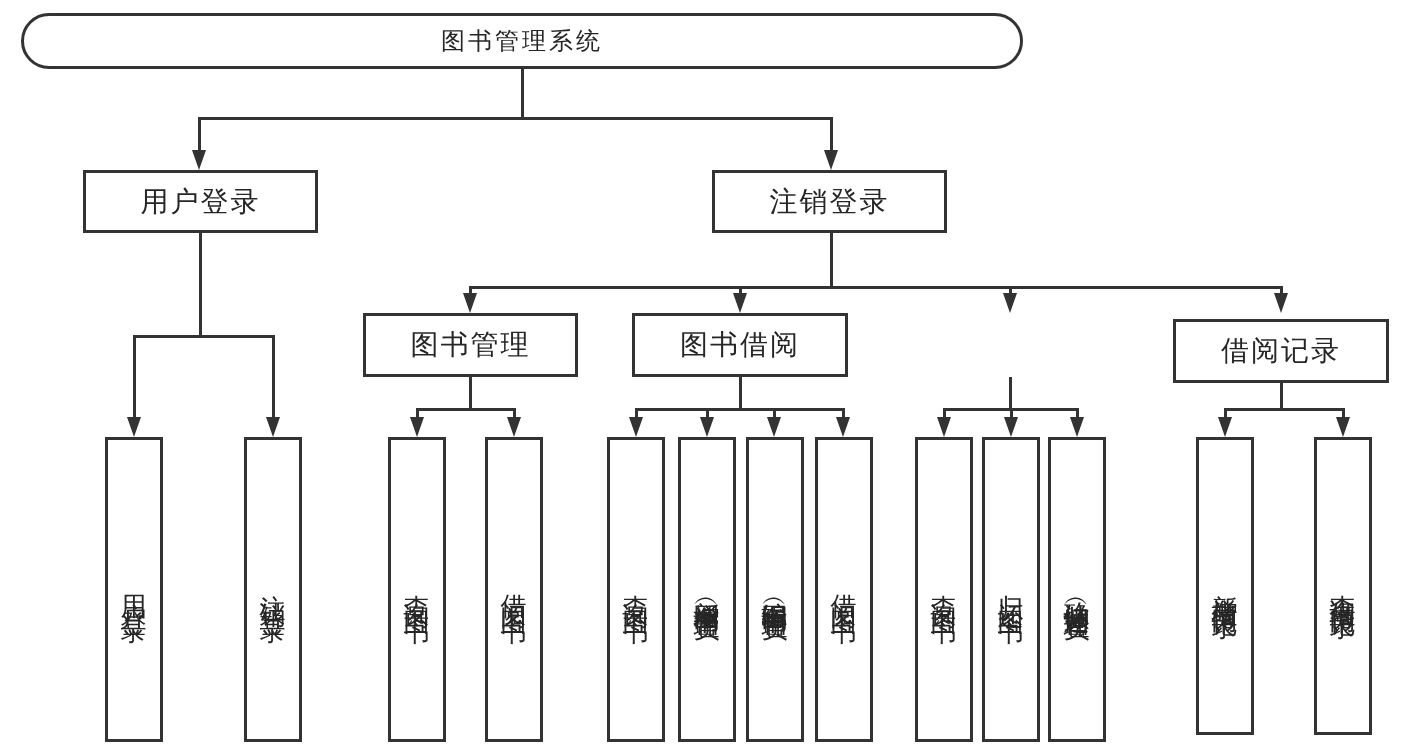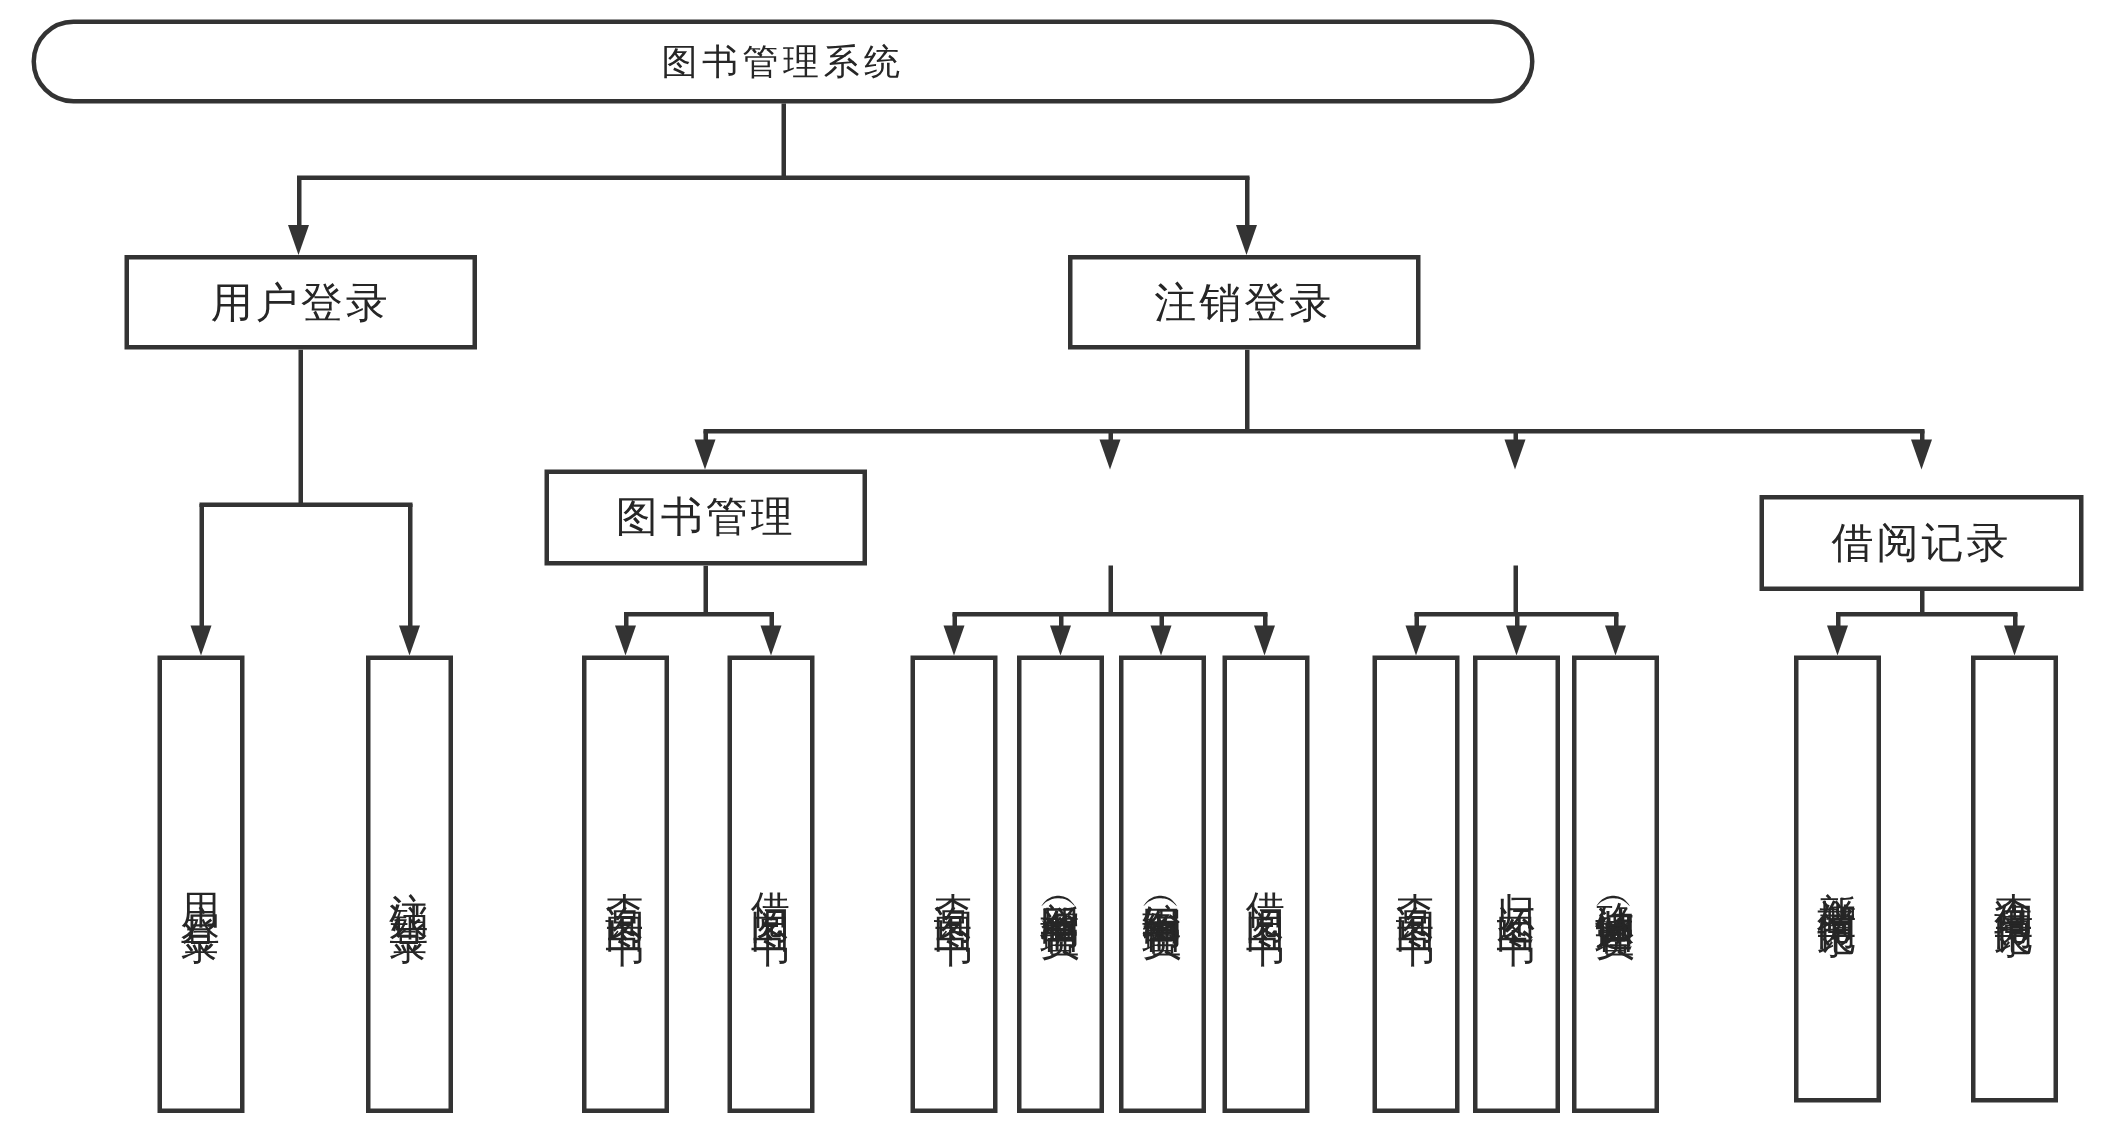--- a/index.html
+++ b/index.html
@@ -122,21 +122,24 @@
   <div class="box hbox" style="left:83px;top:170px;width:235px;height:63px">
     <span>用户登录</span>
   </div>
   <div class="box hbox" style="left:712px;top:170px;width:235px;height:63px">
     <span>注销登录</span>
   </div>
 
   <div class="box hbox" style="left:363px;top:313px;width:215px;height:64px">
     <span>图书管理</span>
   </div>
-  <div class="box hbox" style="left:1173px;top:330px;width:216px;height:64px">
+  <div class="box hbox" style="left:632px;top:313px;width:216px;height:64px">
+    <span>图书借阅</span>
+  </div>
+  <div class="box hbox" style="left:1173px;top:319px;width:216px;height:64px">
     <span>借阅记录</span>
   </div>
 
   <div class="box leaf" style="left:105px;top:437px;width:58px;height:305px">
     <span class="vtext" style="letter-spacing: 8px;">用户登录</span>
   </div>
   <div class="box leaf" style="left:244px;top:437px;width:58px;height:305px">
     <span class="vtext" style="letter-spacing: 8px;">注销登录</span>
   </div>
 

